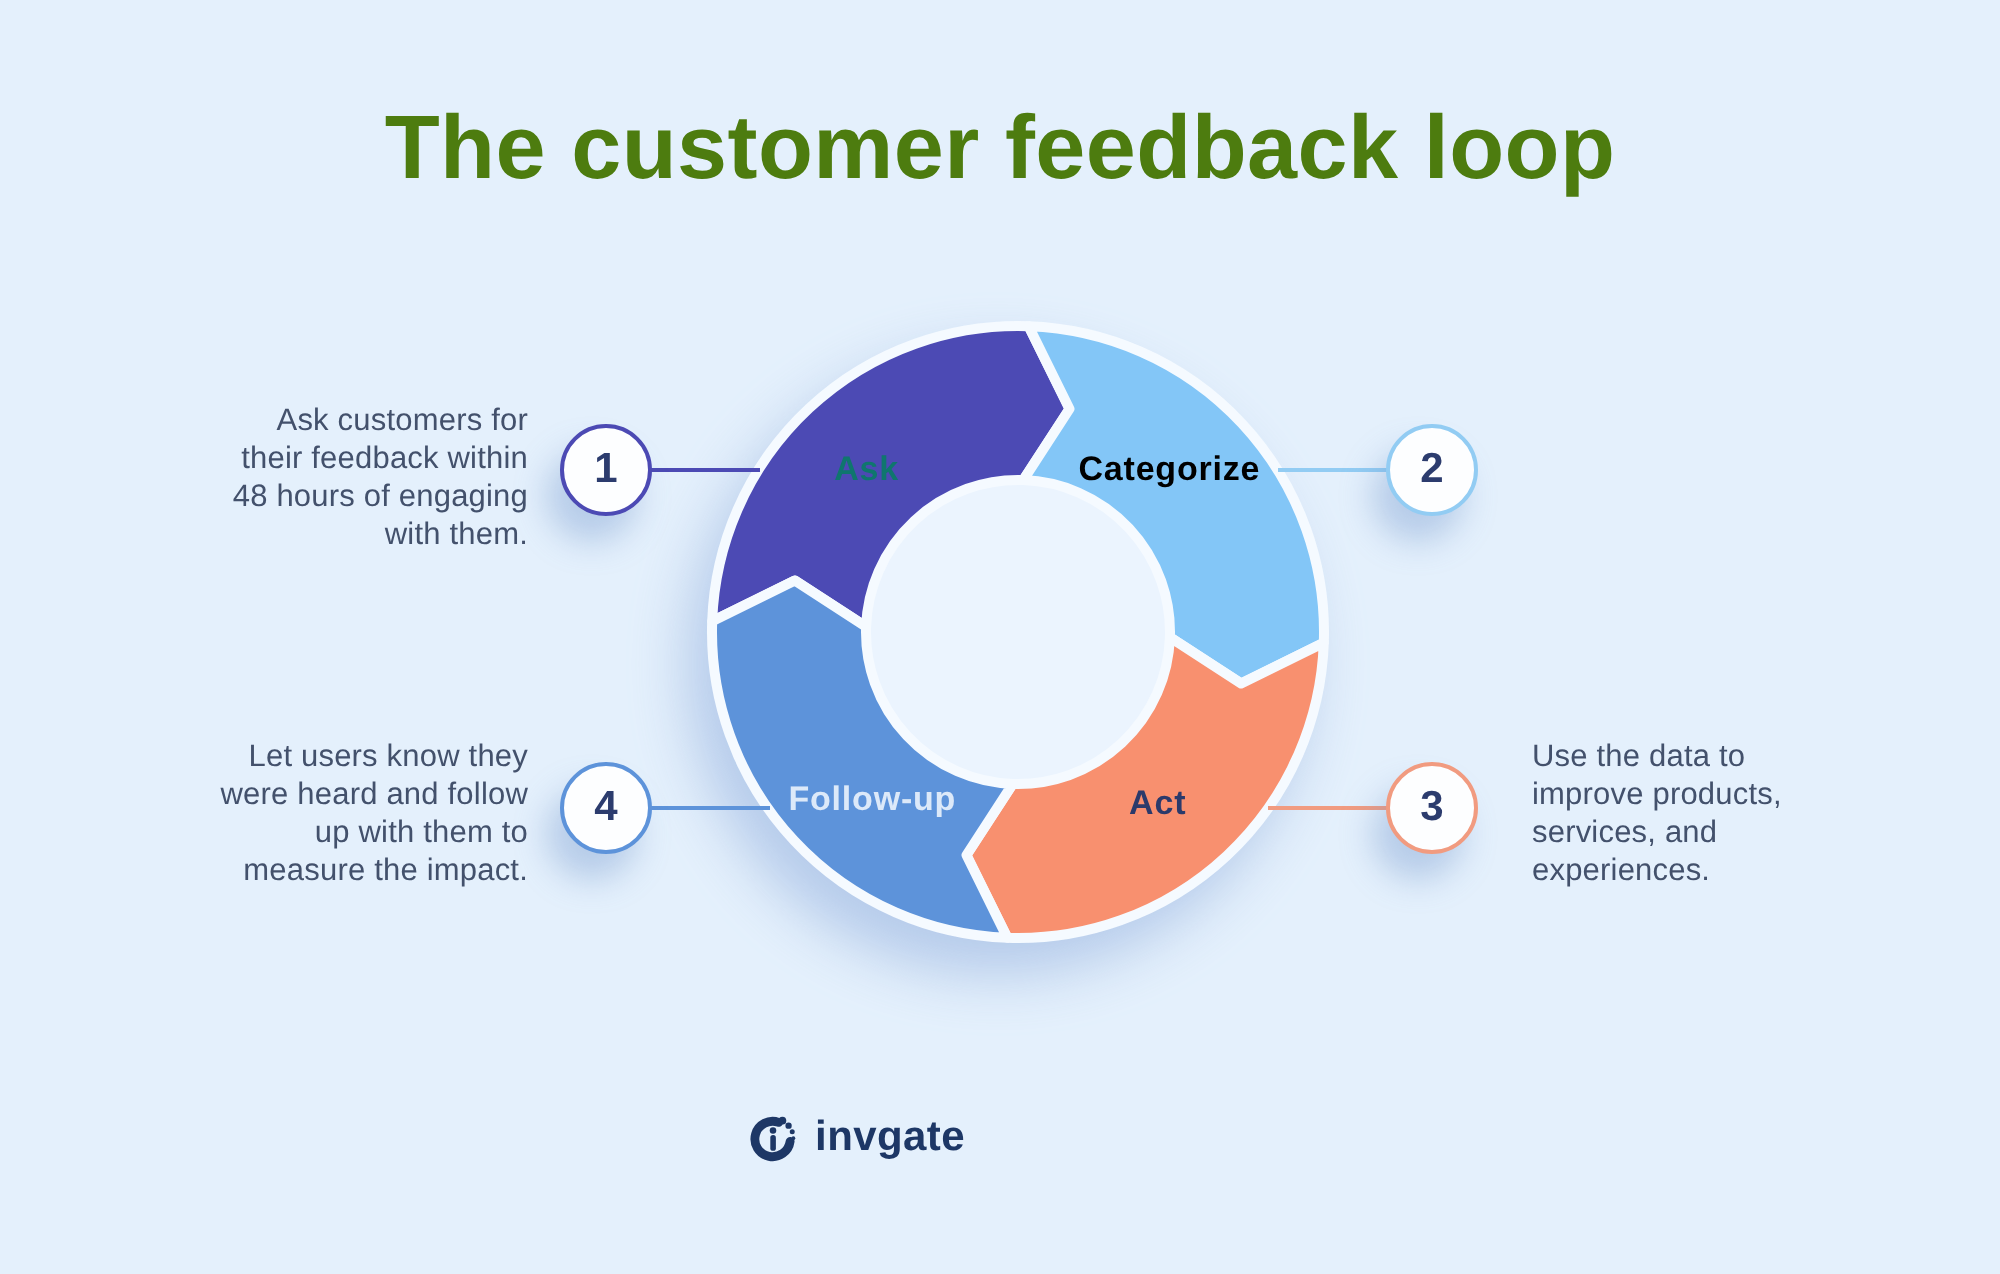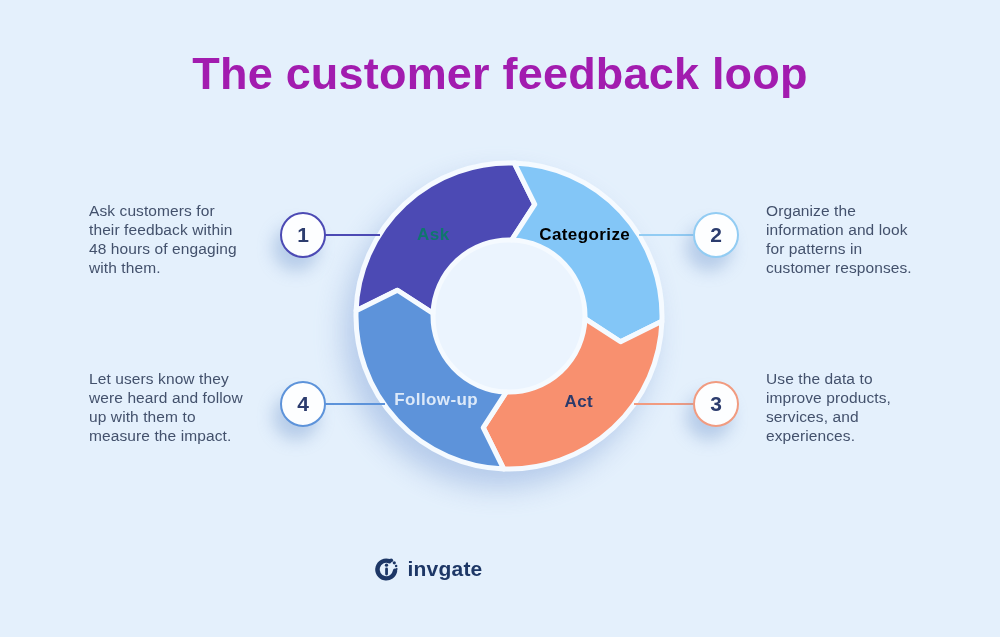--- a/index.html
+++ b/index.html
@@ -5,21 +5,21 @@
   html,body{margin:0;padding:0;}
   body{background:#e4f0fc;}
   .canvas{
     position:relative; width:1000px; height:637px; overflow:hidden;
     background:#e4f0fc;
     font-family:"Liberation Sans", sans-serif;
   }
   .title{
     position:absolute; top:48px; left:0; width:1000px; margin:0;
     text-align:center; font-size:45px; font-weight:700; letter-spacing:.2px;
-    color:#a21caf;
+    color:#4d7c0f;
   }
   #loop-svg{
     position:absolute; left:0; top:0;
     filter: drop-shadow(-10px 16px 14px rgba(125,158,213,.45));
   }
   .seg-label{
     position:absolute; transform:translate(-50%,-50%);
     font-size:17px; font-weight:700; letter-spacing:.4px; white-space:nowrap;
   }
   .badge{
@@ -27,21 +27,21 @@
     border-radius:50%; background:#fdfeff; border:2px solid #4c4ab4;
     display:flex; align-items:center; justify-content:center;
     box-shadow:-7px 13px 16px rgba(110,147,203,.38);
   }
   .badge span{font-size:21px; font-weight:600; color:#2c3c6e;}
   .line{position:absolute; height:2px; background:#4c4ab4;}
   .step-text{
     position:absolute; font-size:15.5px; line-height:19px; letter-spacing:.1px;
     color:#43516c; white-space:pre-line;
   }
-  .ta-r{text-align:left;}
+  .ta-r{text-align:right;}
   #text-1{top:201px; left:89px;  width:175px;}
   #text-2{top:201px; left:766px; width:220px;}
   #text-3{top:369px; left:766px; width:220px;}
   #text-4{top:369px; left:89px;  width:175px;}
   #badge-1{left:280px; top:212px;}
   #badge-2{left:693px; top:212px;}
   #badge-3{left:693px; top:381px;}
   #badge-4{left:280px; top:381px;}
   #line-1{left:325px; top:234px; width:55px;}
   #line-2{left:639px; top:234px; width:55px;}
@@ -70,24 +70,20 @@
 
   <div class="seg-label" id="seg-label-0" style="left: 433.298px; top: 234.82px; color: #0f766e;">Ask</div>
   <div class="seg-label" id="seg-label-1" style="left: 584.702px; top: 234.82px; color: #000000;">Categorize</div>
   <div class="seg-label" id="seg-label-2" style="left: 578.855px; top: 402px; color: rgb(43, 58, 107);">Act</div>
   <div class="seg-label" id="seg-label-3" style="left: 436.177px; top: 399.773px; color: rgb(220, 233, 249);">Follow-up</div>
 
   <div class="step-text ta-r" id="text-1">Ask customers for
 their feedback within
 48 hours of engaging
 with them.</div>
-  <div class="step-text" id="text-2">Organize the
-information and look
-for patterns in
-customer responses.</div>
   <div class="step-text ta-r" id="text-4">Let users know they
 were heard and follow
 up with them to
 measure the impact.</div>
   <div class="step-text" id="text-3">Use the data to
 improve products,
 services, and
 experiences.</div>
 
   <div class="line" id="line-1" style="background: rgb(76, 74, 180);"></div>

